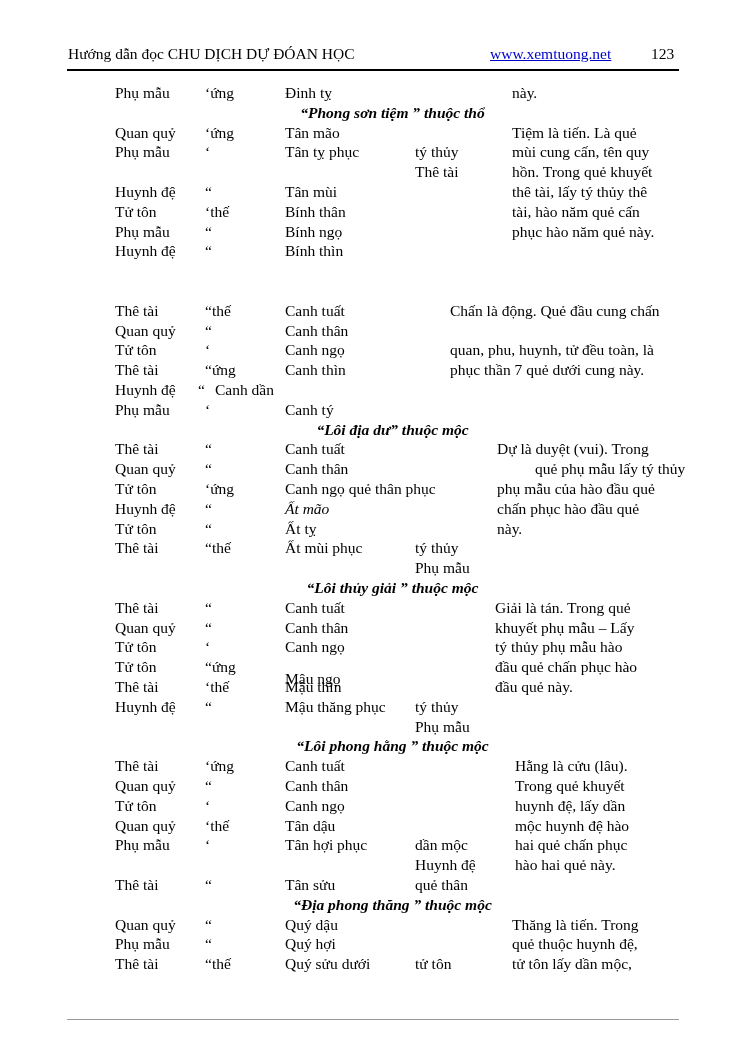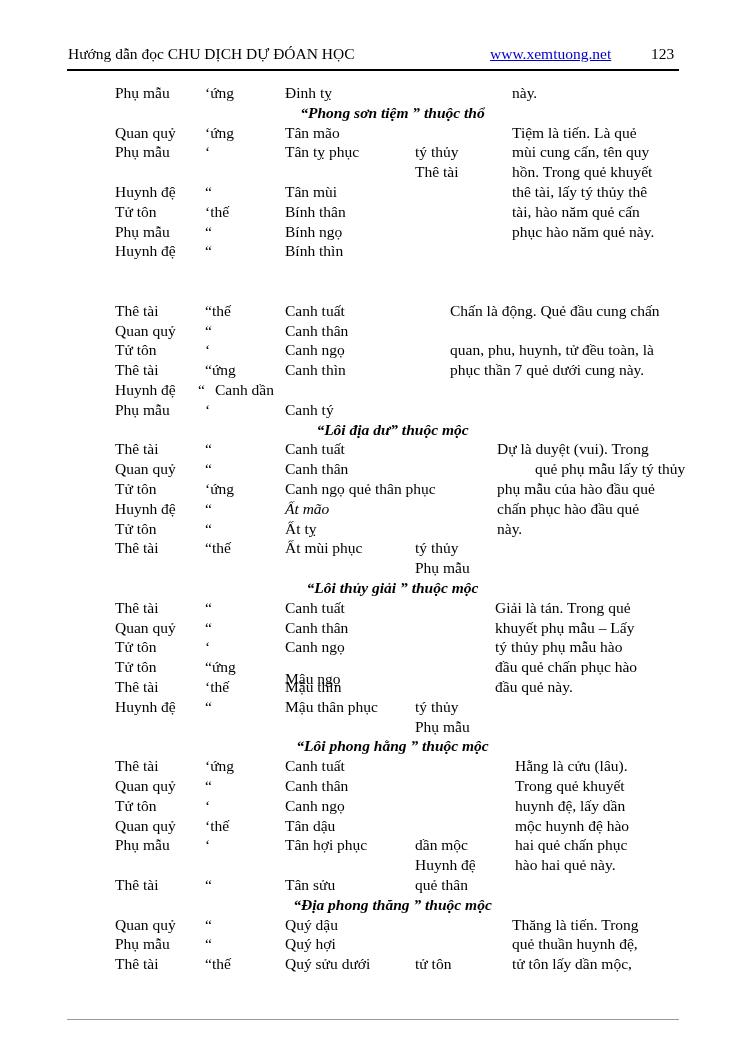--- a/index.html
+++ b/index.html
@@ -186,21 +186,21 @@
       </div>
       <div class="row" style="top: 678px;">
         <span class="cell" style="left: 115px;">Thê tài</span>
         <span class="cell" style="left: 205px;">‘thế</span>
         <span class="cell" style="left: 285px;">Mậu thìn</span>
         <span class="cell" style="left: 495px;">đầu quẻ này.</span>
       </div>
       <div class="row" style="top: 697.8px;">
         <span class="cell" style="left: 115px;">Huynh đệ</span>
         <span class="cell" style="left: 205px;">“</span>
-        <span class="cell" style="left: 285px;">Mậu thân phục</span>
+        <span class="cell" style="left: 285px;">Mậu thăng phục</span>
         <span class="cell" style="left: 415px;">tý thủy</span>
       </div>
       <div class="row" style="top: 717.6px;">
         <span class="cell" style="left: 415px;">Phụ mẫu</span>
       </div>
       <div class="row" style="top: 737.4px; padding-left: 40px;">
         <span class="section-title">“Lôi phong hằng ” thuộc mộc</span>
       </div>
       <div class="row" style="top: 757.2px;">
         <span class="cell" style="left: 115px;">Thê tài</span>
@@ -249,21 +249,21 @@
       <div class="row" style="top: 915.6px;">
         <span class="cell" style="left: 115px;">Quan quỷ</span>
         <span class="cell" style="left: 205px;">“</span>
         <span class="cell" style="left: 285px;">Quý dậu</span>
         <span class="cell" style="left: 512px;">Thăng là tiến. Trong</span>
       </div>
       <div class="row" style="top: 935.4px;">
         <span class="cell" style="left: 115px;">Phụ mẫu</span>
         <span class="cell" style="left: 205px;">“</span>
         <span class="cell" style="left: 285px;">Quý hợi</span>
-        <span class="cell" style="left: 512px;">quẻ thuần huynh đệ,</span>
+        <span class="cell" style="left: 512px;">quẻ thuộc huynh đệ,</span>
       </div>
       <div class="row" style="top: 955.2px;">
         <span class="cell" style="left: 115px;">Thê tài</span>
         <span class="cell" style="left: 205px;">“thế</span>
         <span class="cell" style="left: 285px;">Quý sửu dưới</span>
         <span class="cell" style="left: 415px;">tử tôn</span>
         <span class="cell" style="left: 512px;">tử tôn lấy dần mộc,</span>
       </div>
     </div>
   <div class="rule-bottom"></div>

